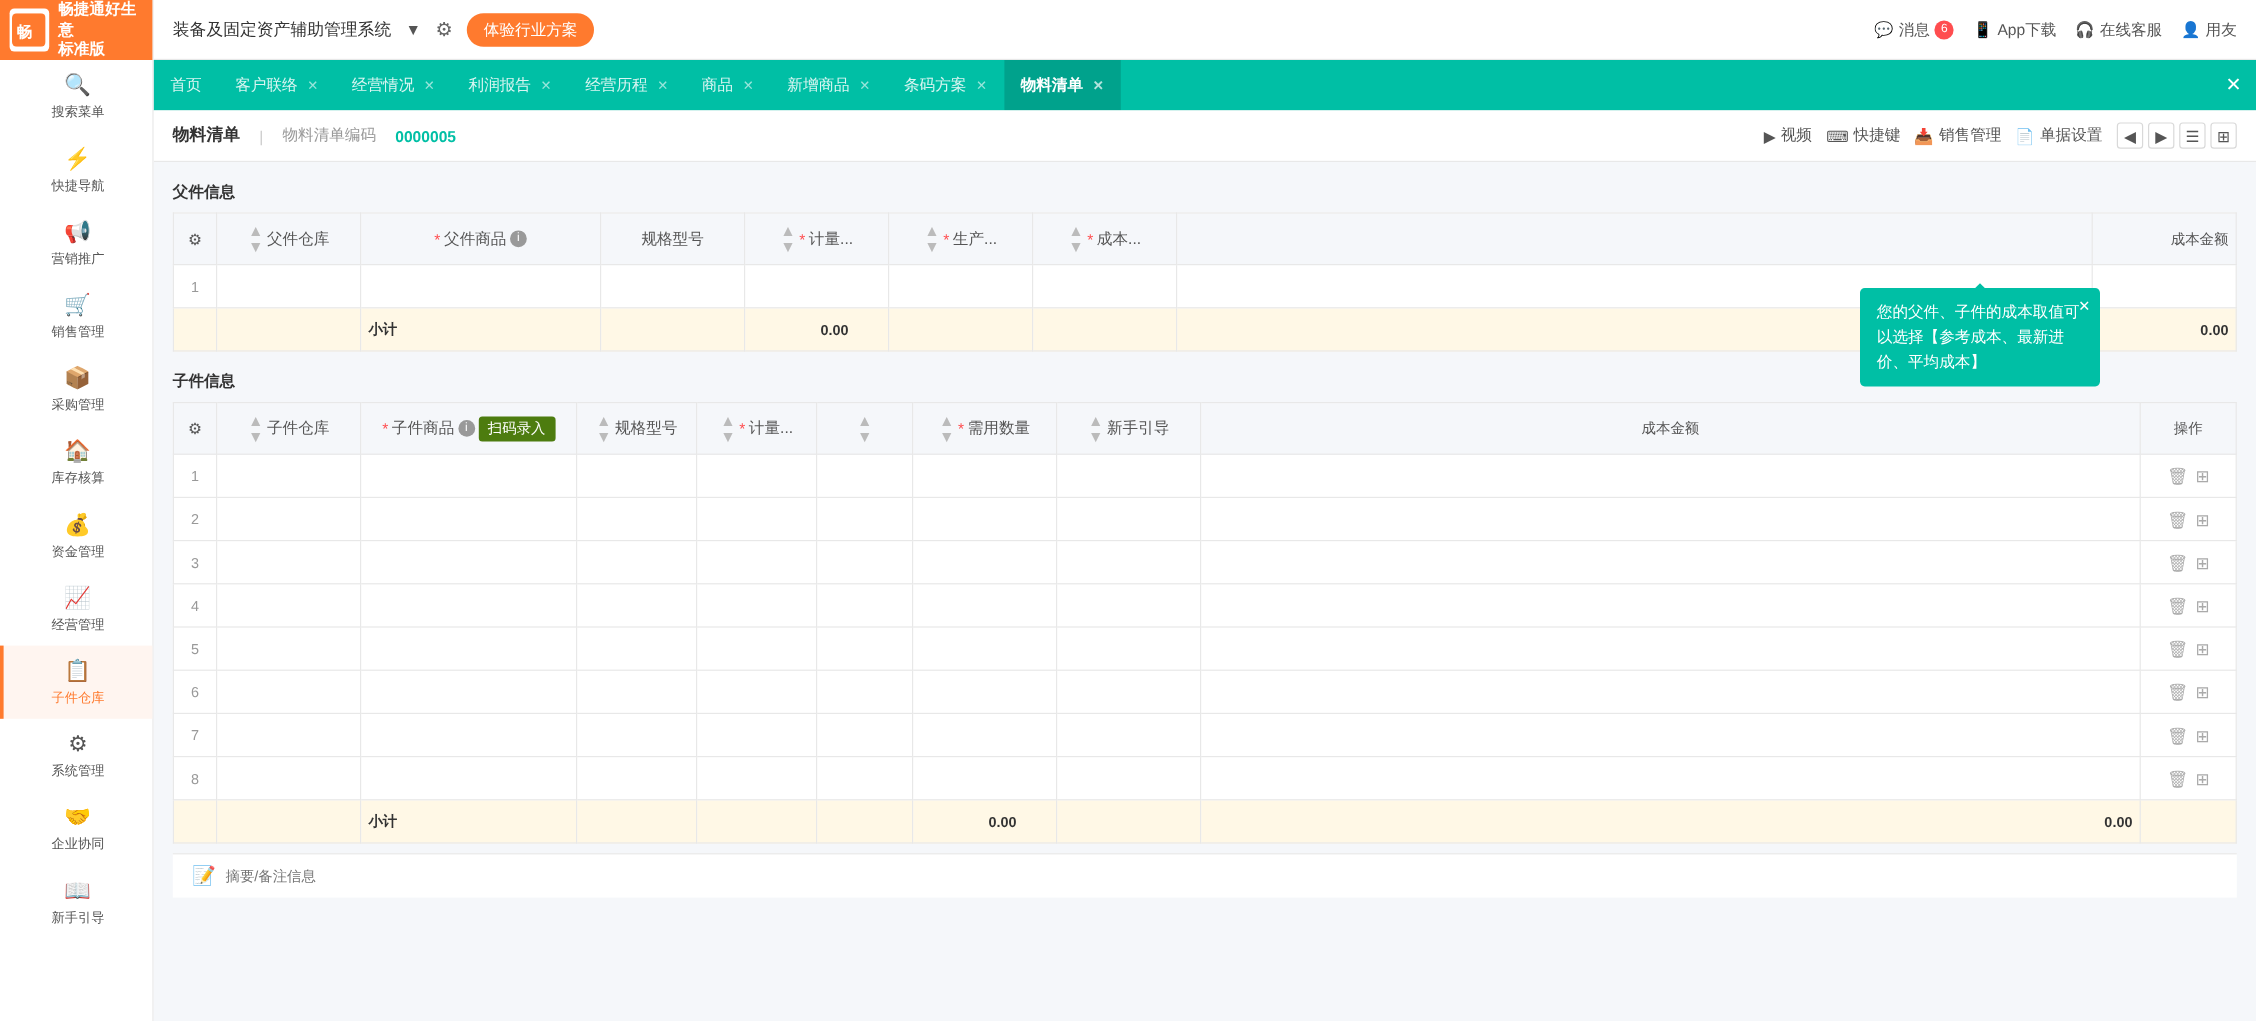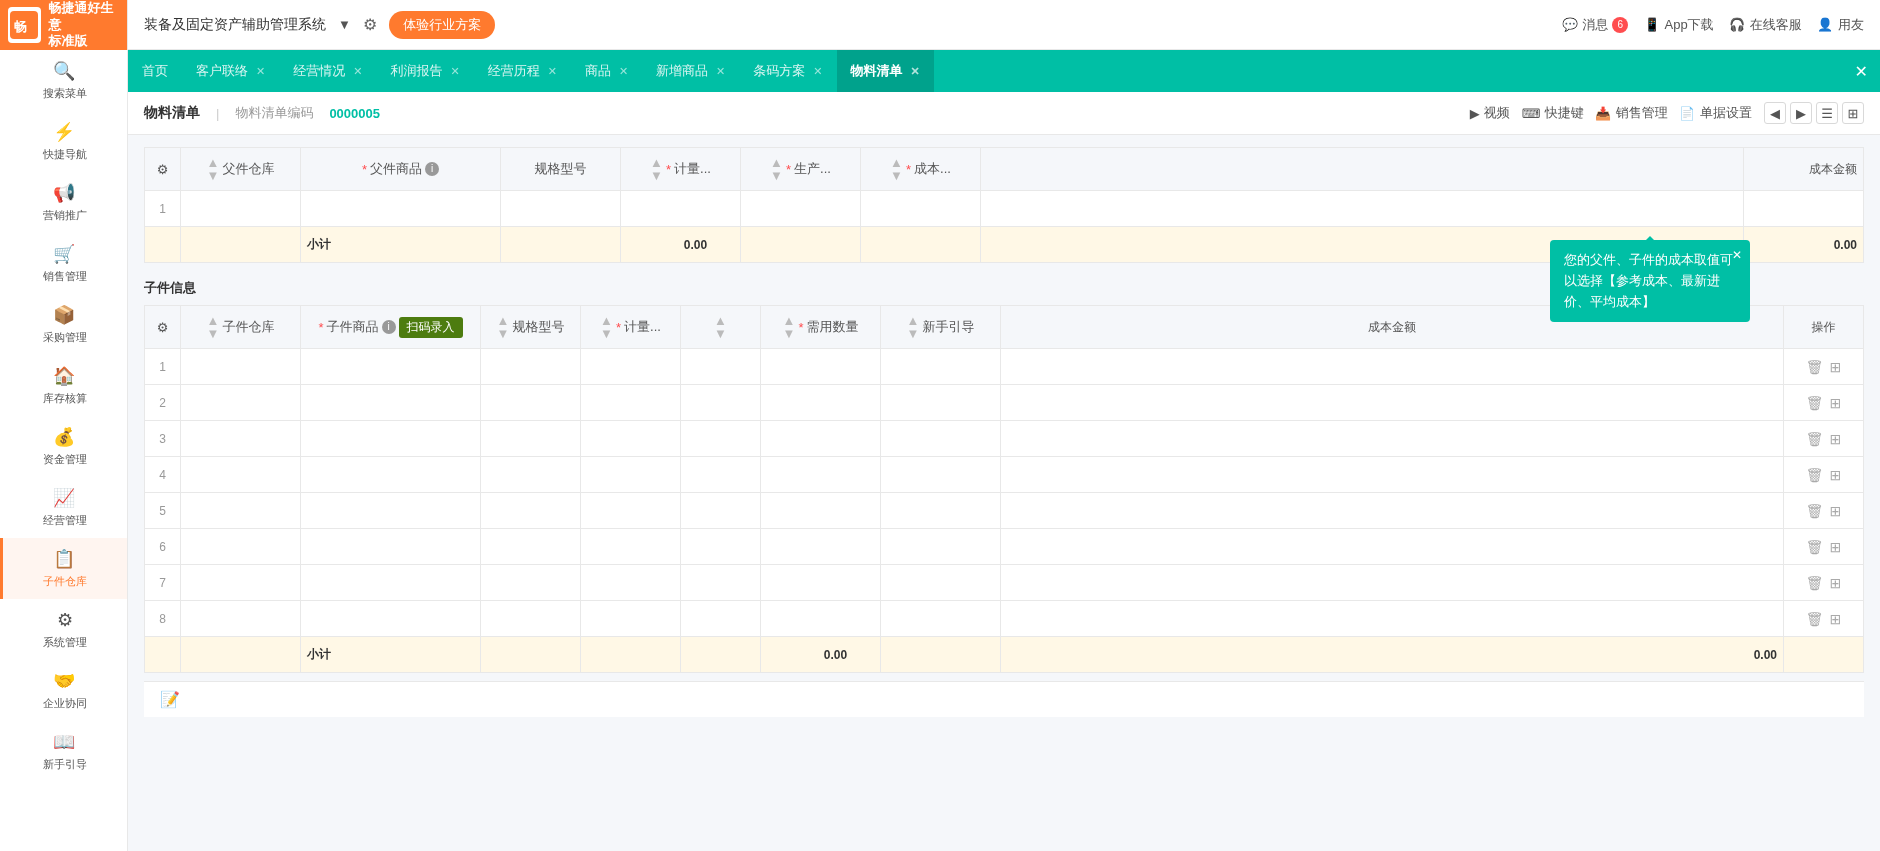--- a/index.html
+++ b/index.html
@@ -254,20 +254,21 @@
     </div>
   </div>
 
   <div class="content-area">
 
     <div class="tooltip-box">
       <span class="tooltip-close">✕</span>
       <span>您的父件、子件的成本取值可以选择【参考成本、最新进价、平均成本】</span>
     </div>
 
+    <div class="section-title">父件信息</div>
     <table class="data-table">
       <thead>
         <tr>
           <th style="width:36px;"><span>⚙</span></th>
           <th style="width:120px;">
             <div class="header-cell">
                 <span class="sort-arrows">
                   <span>▲</span>
                   <span>▼</span>
                 </span>
@@ -565,16 +566,17 @@
     <td class="value" style="text-align:center;">0.00</td>
     <td></td>
     <td style="text-align:right;" class="value">0.00</td>
     <td></td>
   </tr>
         </tbody>
     </table>
 
     <div class="bottom-note" style="margin-top:8px;">
       <span class="bottom-note-icon">📝</span>
+      <input type="text" style="border: none; outline: none; flex: 1 1 0%; font-size: 12px; color: rgb(153, 153, 153);" placeholder="摘要/备注信息">
     </div>
 
   </div>
 </div>
 
 </body></html>

